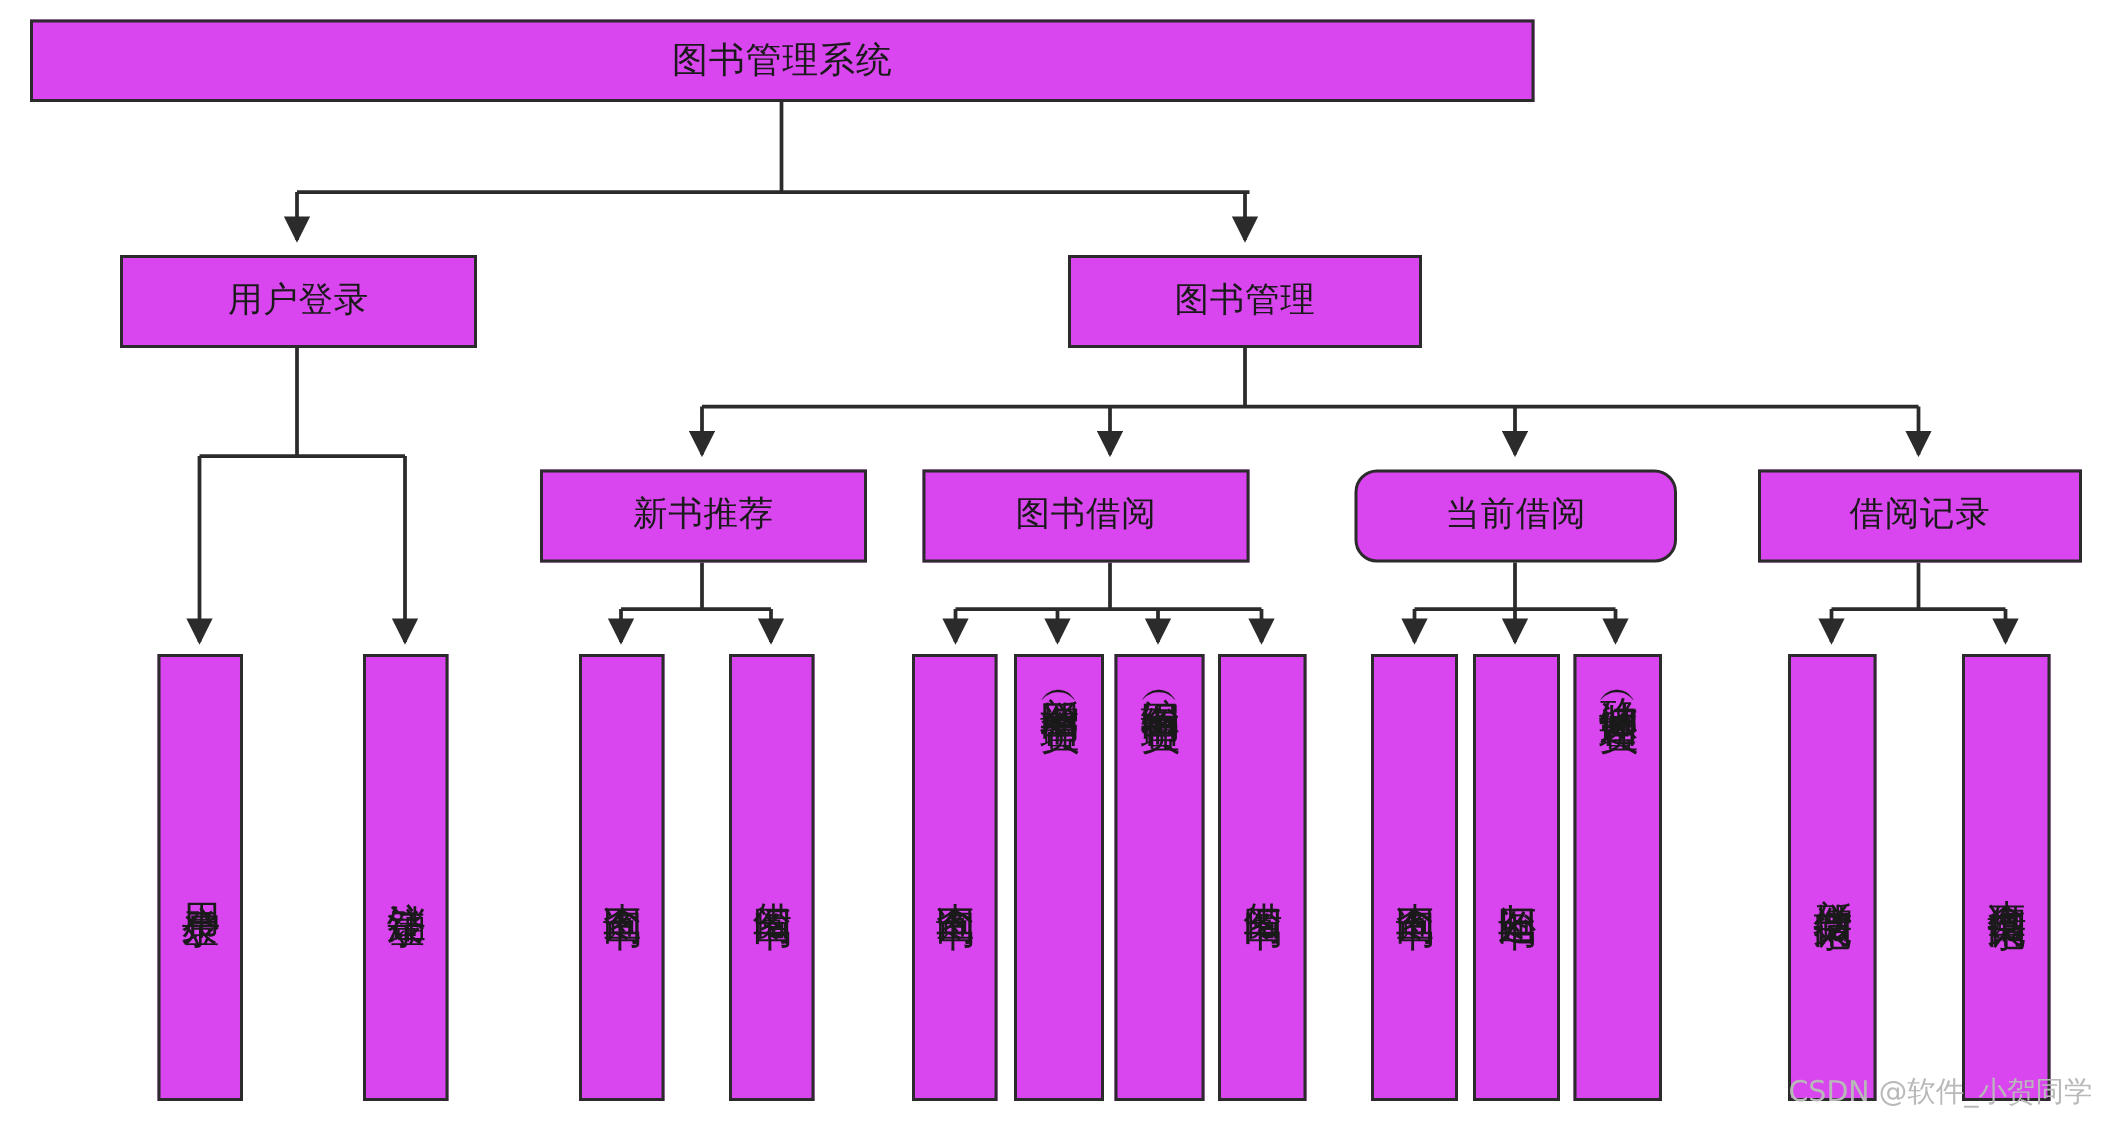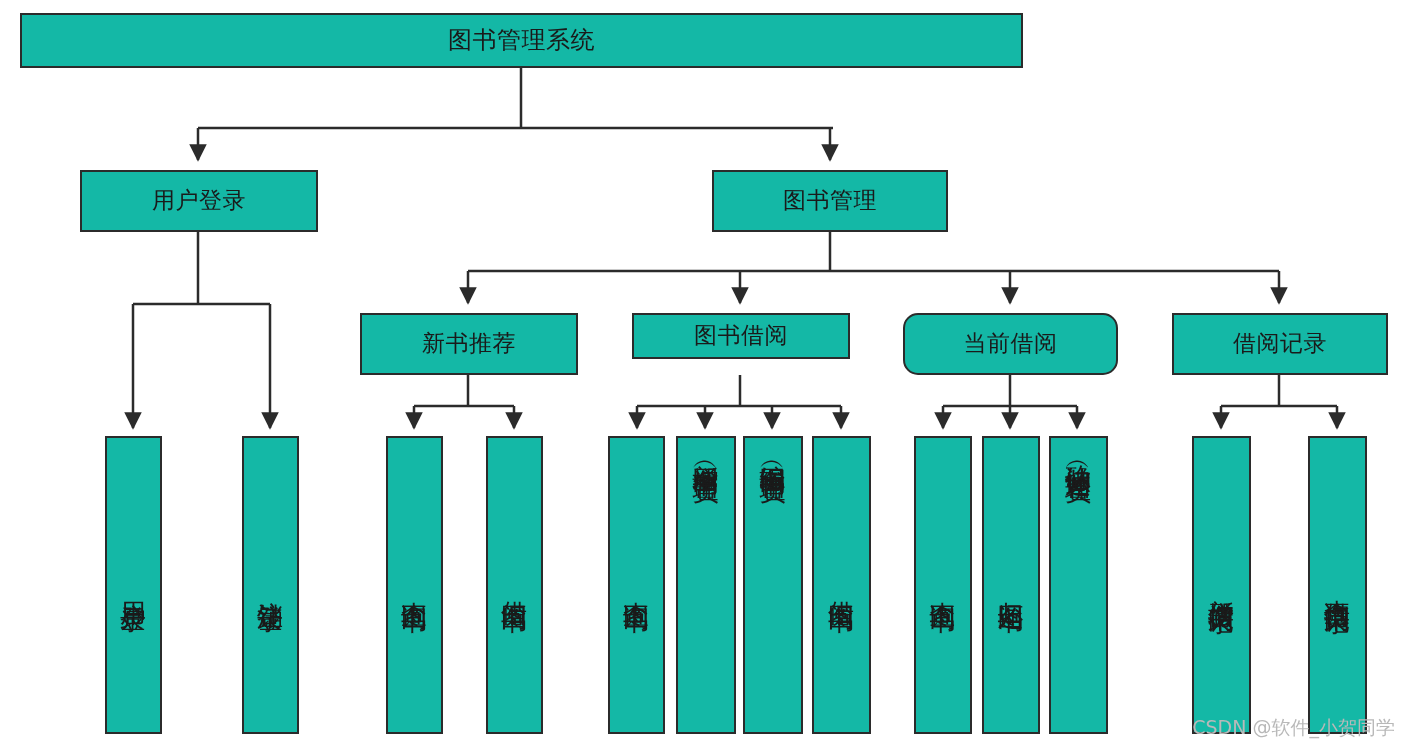--- a/index.html
+++ b/index.html
@@ -22,21 +22,21 @@
     position: absolute;
     left: 0;
     top: 0;
     width: 1405px;
     height: 747px;
     pointer-events: none;
   }
   .node {
     position: absolute;
     box-sizing: border-box;
-    background: #14b8a6;
+    background: #d946ef;
     border: 2px solid #2b2b2b;
     display: flex;
     align-items: center;
     justify-content: center;
     z-index: 2;
   }
   .node-label {
     color: #1a1a1a;
     letter-spacing: 0.5px;
     line-height: 1.18;
@@ -146,21 +146,21 @@
   </div>
 
   <div class="node horiz" style="left:360px; top:313px; width:218px; height:62px;">
     <span class="node-label">新书推荐</span>
   </div>
 
   <div class="node horiz" style="left:712px; top:170px; width:236px; height:62px;">
     <span class="node-label">图书管理</span>
   </div>
 
-  <div class="node horiz" style="left:632px; top:313px; width:218px; height:46px;">
+  <div class="node horiz" style="left:615px; top:313px; width:218px; height:62px;">
     <span class="node-label">图书借阅</span>
   </div>
 
   <div class="node horiz" style="left:903px; top:313px; width:215px; height:62px;border-radius:15px;">
     <span class="node-label">当前借阅</span>
   </div>
 
   <div class="node horiz" style="left:1172px; top:313px; width:216px; height:62px;">
     <span class="node-label">借阅记录</span>
   </div>

